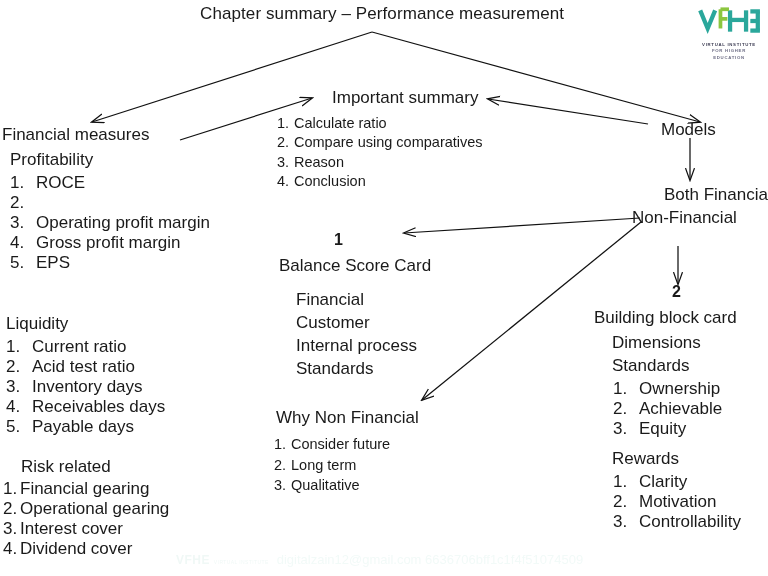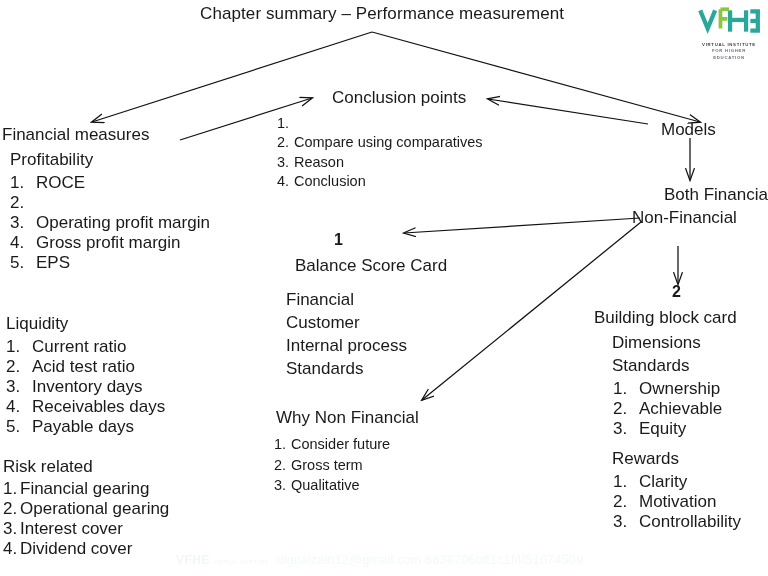--- a/index.html
+++ b/index.html
@@ -135,44 +135,45 @@
     <div class="li-row">
       <span class="li-num">4.</span>
       <span>Receivables days</span>
     </div>
     <div class="li-row">
       <span class="li-num">5.</span>
       <span>Payable days</span>
     </div>
   </div>
 
-  <div class="node h1" style="left:3px;top:457px;">Risk related</div>
+  <div class="node h1" style="left:21px;top:457px;">Risk related</div>
   <div class="node h1 tight" style="left:3px;top:479px;">
     <div class="li-row">
       <span class="li-num">1.</span>
       <span>Financial gearing</span>
     </div>
     <div class="li-row">
       <span class="li-num">2.</span>
       <span>Operational gearing</span>
     </div>
     <div class="li-row">
       <span class="li-num">3.</span>
       <span>Interest cover</span>
     </div>
     <div class="li-row">
       <span class="li-num">4.</span>
       <span>Dividend cover</span>
     </div>
   </div>
 
-  <div class="node h1" style="left:332px;top:88px;">Conclusion points</div>
+  <div class="node h1" style="left:332px;top:88px;">Important summary</div>
   <div class="node small tight" style="left:277px;top:114px;line-height:1.33;">
     <div class="li-row">
       <span class="li-num">1.</span>
+      <span>Calculate ratio</span>
     </div>
     <div class="li-row">
       <span class="li-num">2.</span>
       <span>Compare using comparatives</span>
     </div>
     <div class="li-row">
       <span class="li-num">3.</span>
       <span>Reason</span>
     </div>
     <div class="li-row">
@@ -180,37 +181,37 @@
       <span>Conclusion</span>
     </div>
   </div>
 
   <div class="node h1" style="left:661px;top:120px;">Models</div>
 
   <div class="node h1" style="left:664px;top:185px;">Both Financial &amp;</div>
   <div class="node h1" style="left:632px;top:208px;">Non-Financial</div>
 
   <div class="node num" style="left:334px;top:231px;">1</div>
-  <div class="node h1" style="left:295px;top:256px;">Balance Score Card</div>
-  <div class="node h1" style="left:286px;top:289px;line-height:1.35;">
+  <div class="node h1" style="left:279px;top:256px;">Balance Score Card</div>
+  <div class="node h1" style="left:296px;top:289px;line-height:1.35;">
     <div>Financial</div>
     <div>Customer</div>
     <div>Internal process</div>
     <div>Standards</div>
   </div>
 
   <div class="node h1" style="left:276px;top:408px;text-align:right;">Why Non Financial</div>
   <div class="node small tight" style="left:274px;top:434px;line-height:1.42;">
     <div class="li-row">
       <span class="li-num">1.</span>
       <span>Consider future</span>
     </div>
     <div class="li-row">
       <span class="li-num">2.</span>
-      <span>Gross term</span>
+      <span>Long term</span>
     </div>
     <div class="li-row">
       <span class="li-num">3.</span>
       <span>Qualitative</span>
     </div>
   </div>
 
   <div class="node num" style="left:672px;top:283px;">2</div>
   <div class="node h1" style="left:594px;top:308px;">Building block card</div>
   <div class="node h1" style="left:612px;top:333px;">Dimensions</div>

